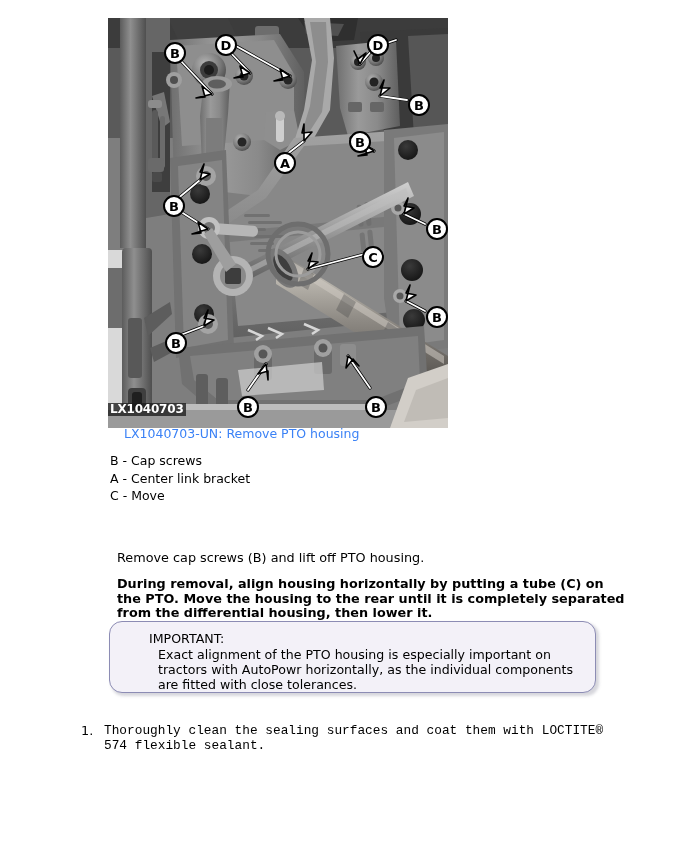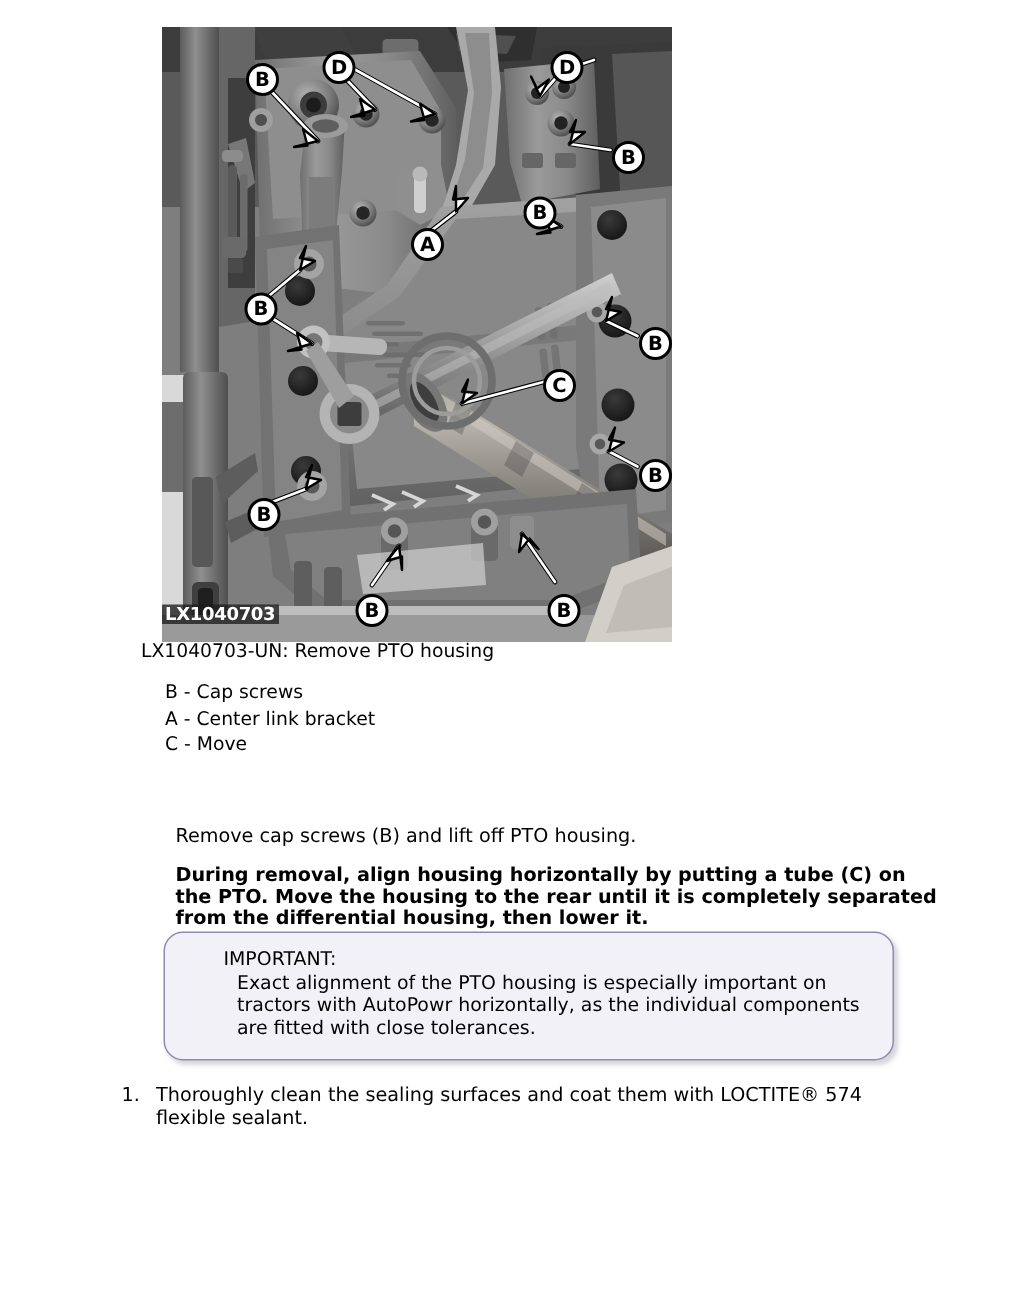--- a/index.html
+++ b/index.html
@@ -79,25 +79,25 @@
   .leaders {
     position: absolute;
     inset: 0;
     z-index: 20;
     pointer-events: none;
   }
 
   
   .caption {
     position: absolute;
-    left: 94px;
+    left: 124px;
     top: 426px;
     font-size: 12.5px;
     line-height: 16px;
-    color: #000000;
+    color: #3b82f6;
     white-space: nowrap;
   }
 
   
   .legend {
     position: absolute;
     left: 110px;
     top: 452px;
     width: 420px;
   }
@@ -115,21 +115,21 @@
   }
   #para-1 { position: absolute; left: 105px; top: 539px; width: 510px; }
   #para-2 { position: absolute; left: 105px; top: 565px; width: 508px; font-weight: bold; }
 
   
   .important-box {
     position: absolute;
     left: 109px;
     top: 621px;
     width: 487px;
-    height: 86px;
+    height: 72px;
     box-sizing: border-box;
     border: 1.4px solid #8c8cb4;
     border-radius: 13px;
     background: #f3f1f8;
     box-shadow: 2.5px 2.5px 3px rgba(120,120,140,0.30);
   }
   .important-title {
     position: absolute;
     left: 39px;
     top: 9px;
@@ -161,20 +161,21 @@
     width: 23px;
     font-size: 12.8px;
     line-height: 14.8px;
     color: #000;
   }
   .step-text {
     flex: 1 1 auto;
     font-size: 12.8px;
     line-height: 14.8px;
     color: #000;
+    font-family: Liberation Mono, monospace;
   }
 </style>
 </head>
 <body>
 
 <div class="page">
 
   <div class="figure">
 
     <div class="photo">

